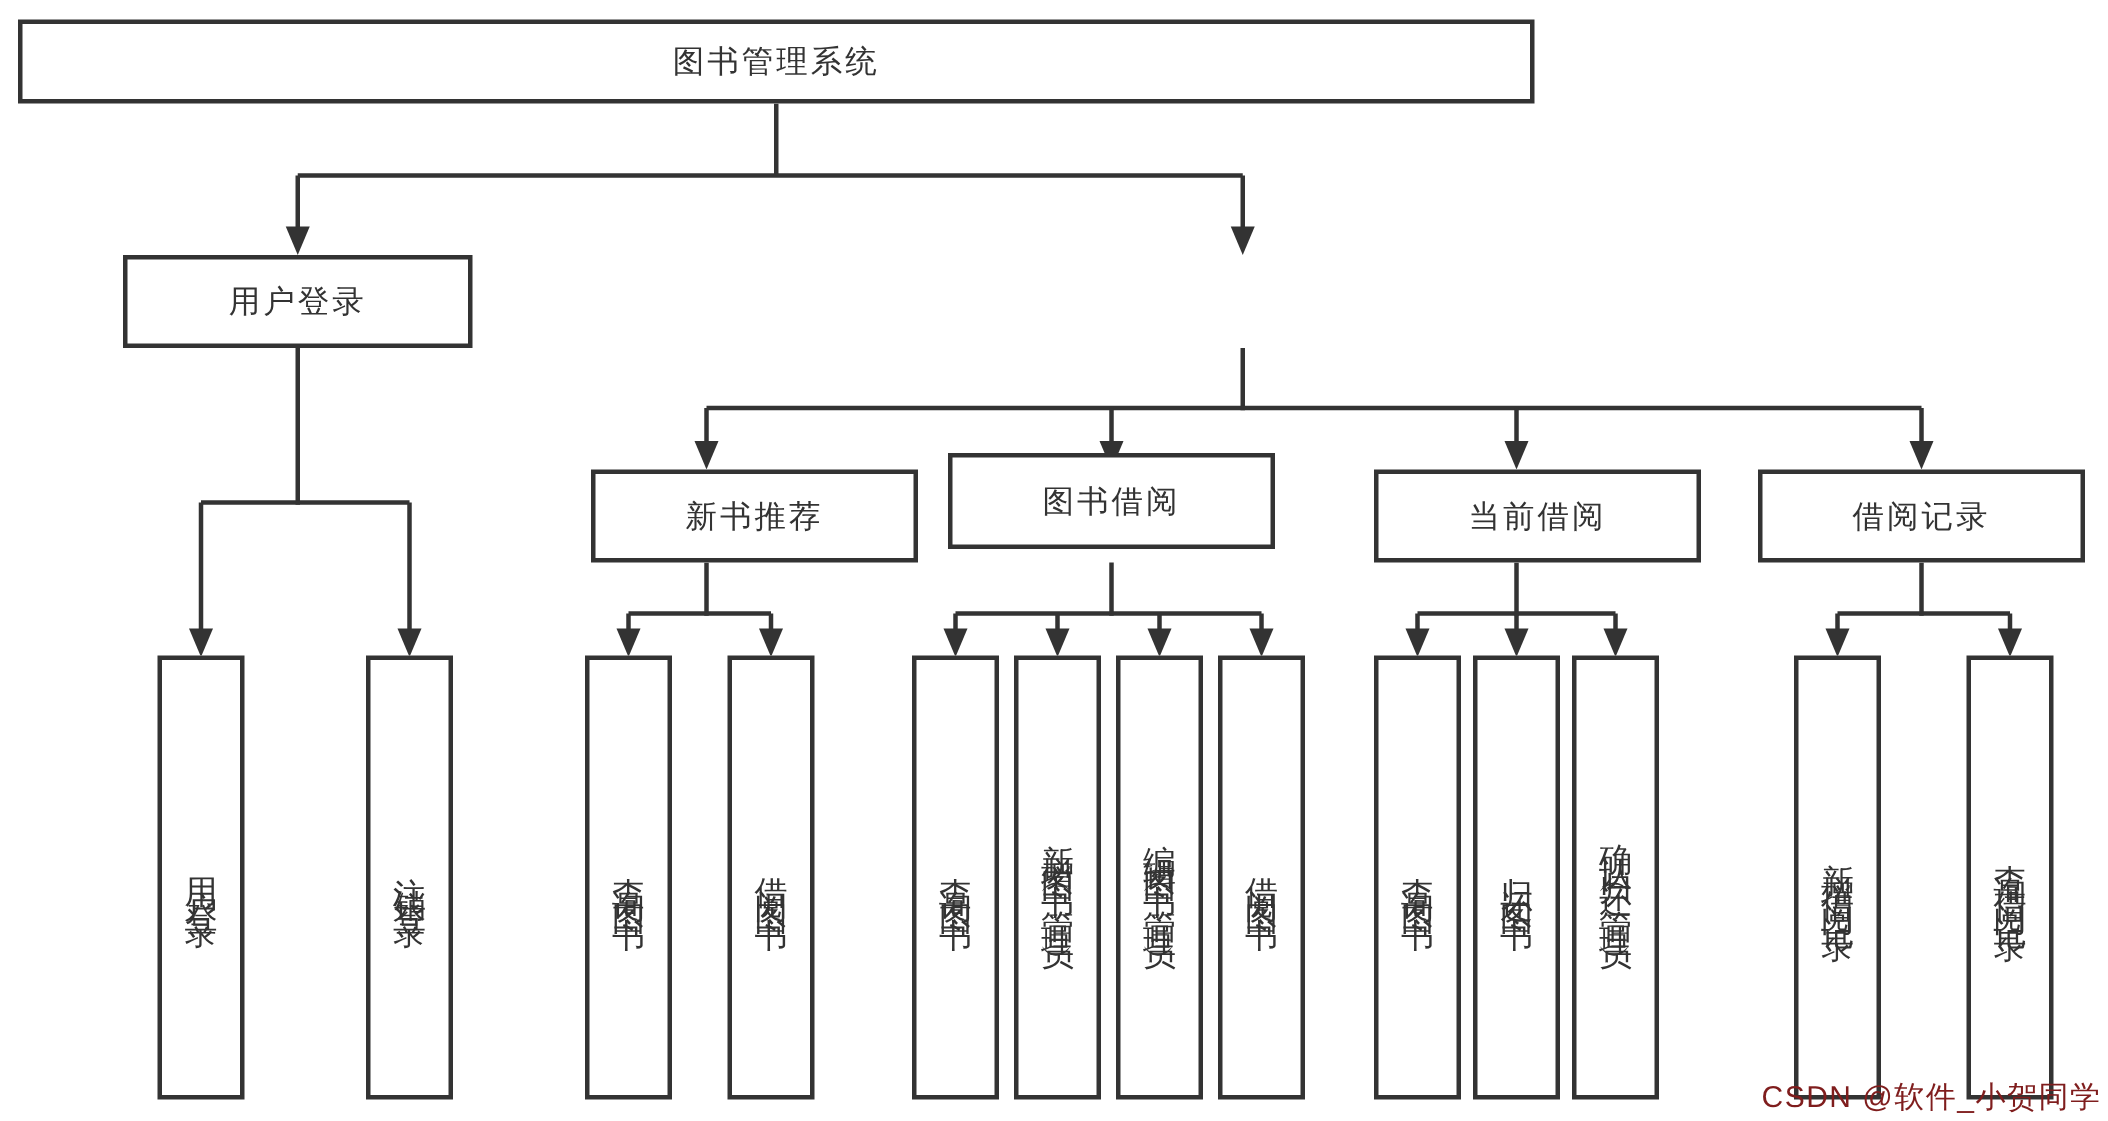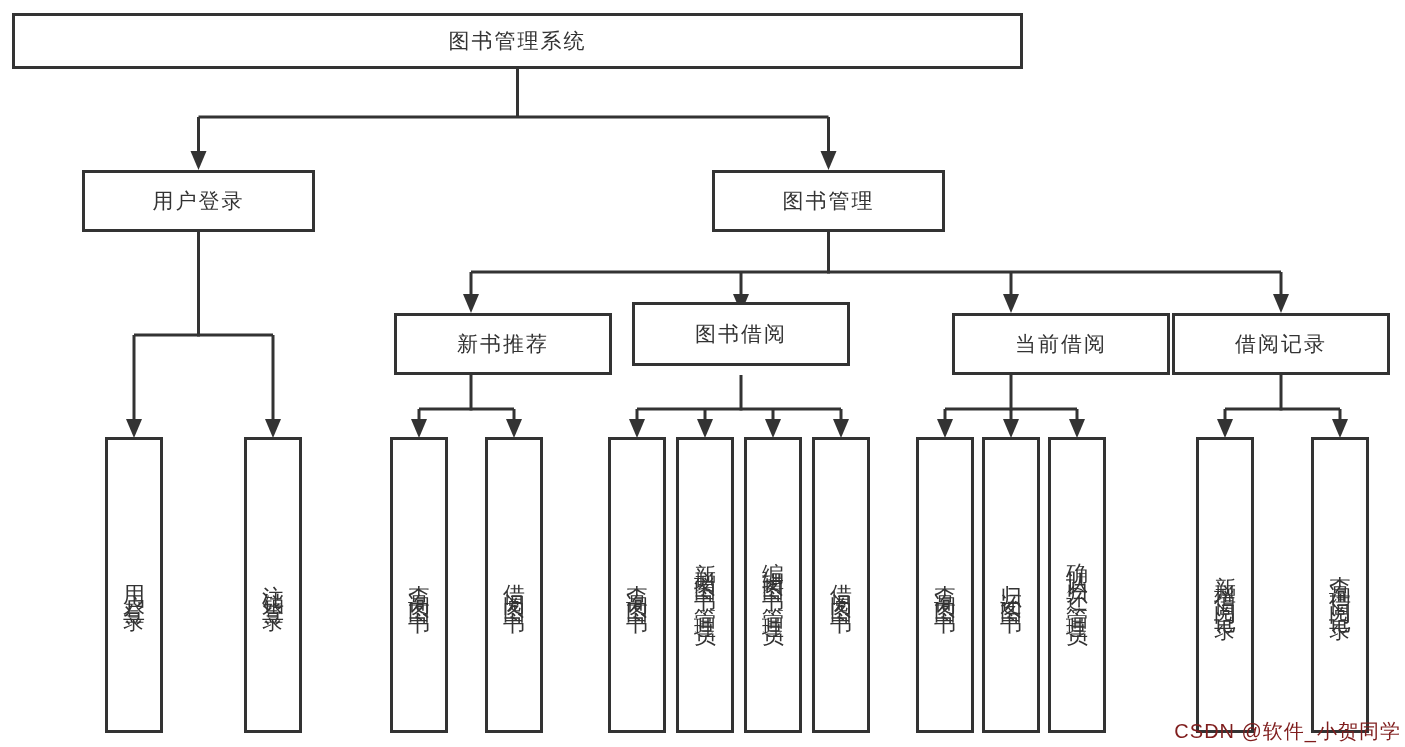--- a/index.html
+++ b/index.html
@@ -138,31 +138,28 @@
     </g>
   </svg>
 
   <div class="node h" style="left:12px; top:13px; width:1011px; height:56px;">
     <span>图书管理系统</span>
   </div>
 
   <div class="node h" style="left:82px; top:170px; width:233px; height:62px;">
     <span>用户登录</span>
   </div>
-  <div class="node h" style="left:712px; top:170px; width:233px; height:62px;">
-    <span>图书管理</span>
-  </div>
 
   <div class="node h" style="left:362px; top:313px; width:218px; height:62px;margin-left:32px;">
     <span>新书推荐</span>
   </div>
   <div class="node h" style="left:632px; top:302px; width:218px; height:64px;">
     <span>图书借阅</span>
   </div>
-  <div class="node h" style="left:952px; top:313px; width:218px; height:62px;">
+  <div class="node h" style="left:916px; top:313px; width:218px; height:62px;">
     <span>当前借阅</span>
   </div>
   <div class="node h" style="left:1172px; top:313px; width:218px; height:62px;">
     <span>借阅记录</span>
   </div>
 
   <div class="node v" style="left:105px; top:437px; width:58px; height:296px;">
     <span>用户登录</span>
   </div>
   <div class="node v" style="left:244px; top:437px; width:58px; height:296px;">

